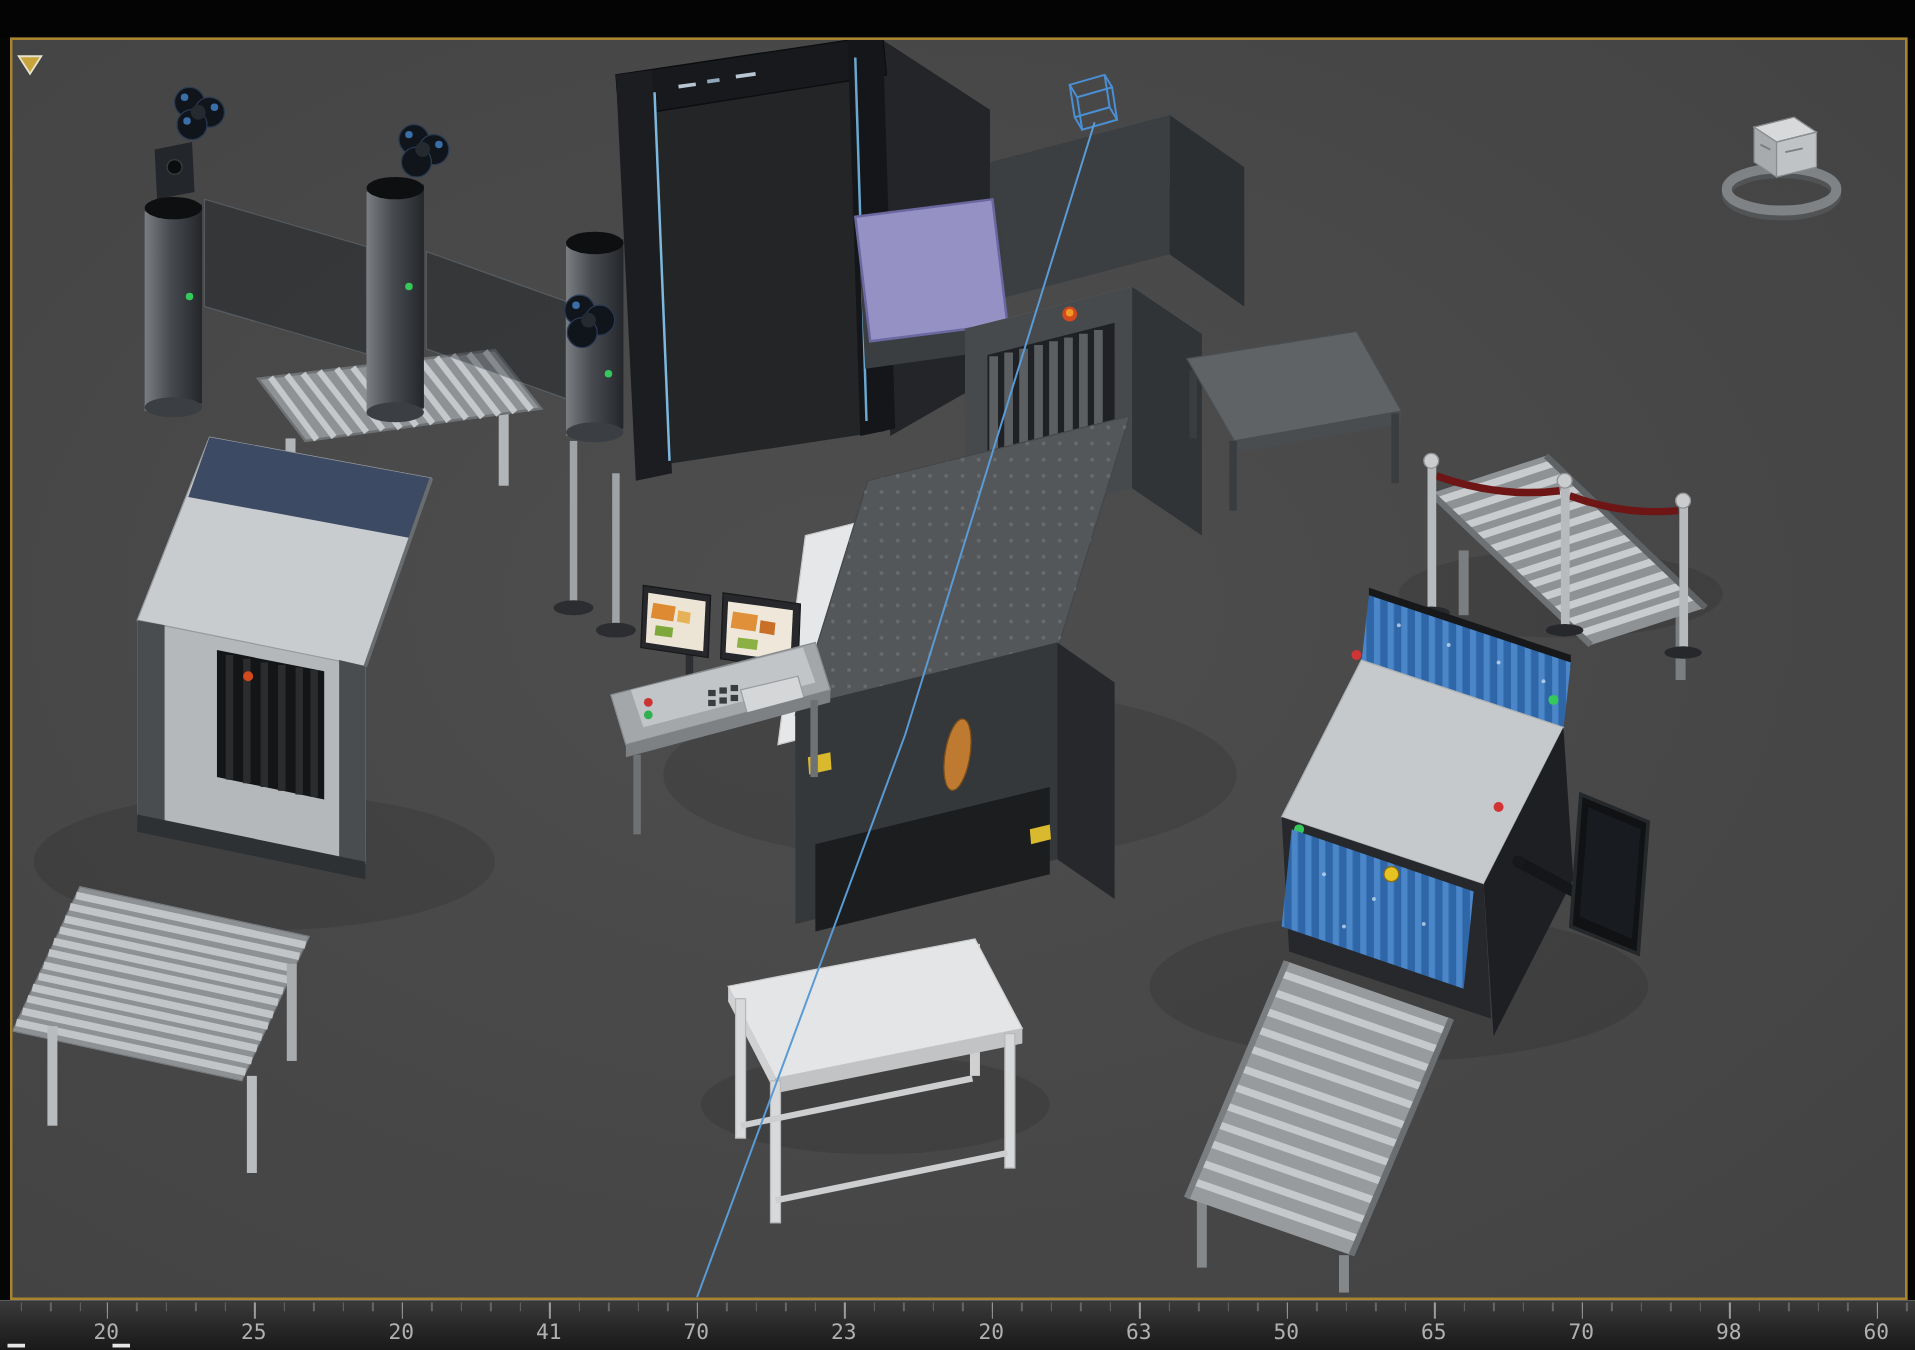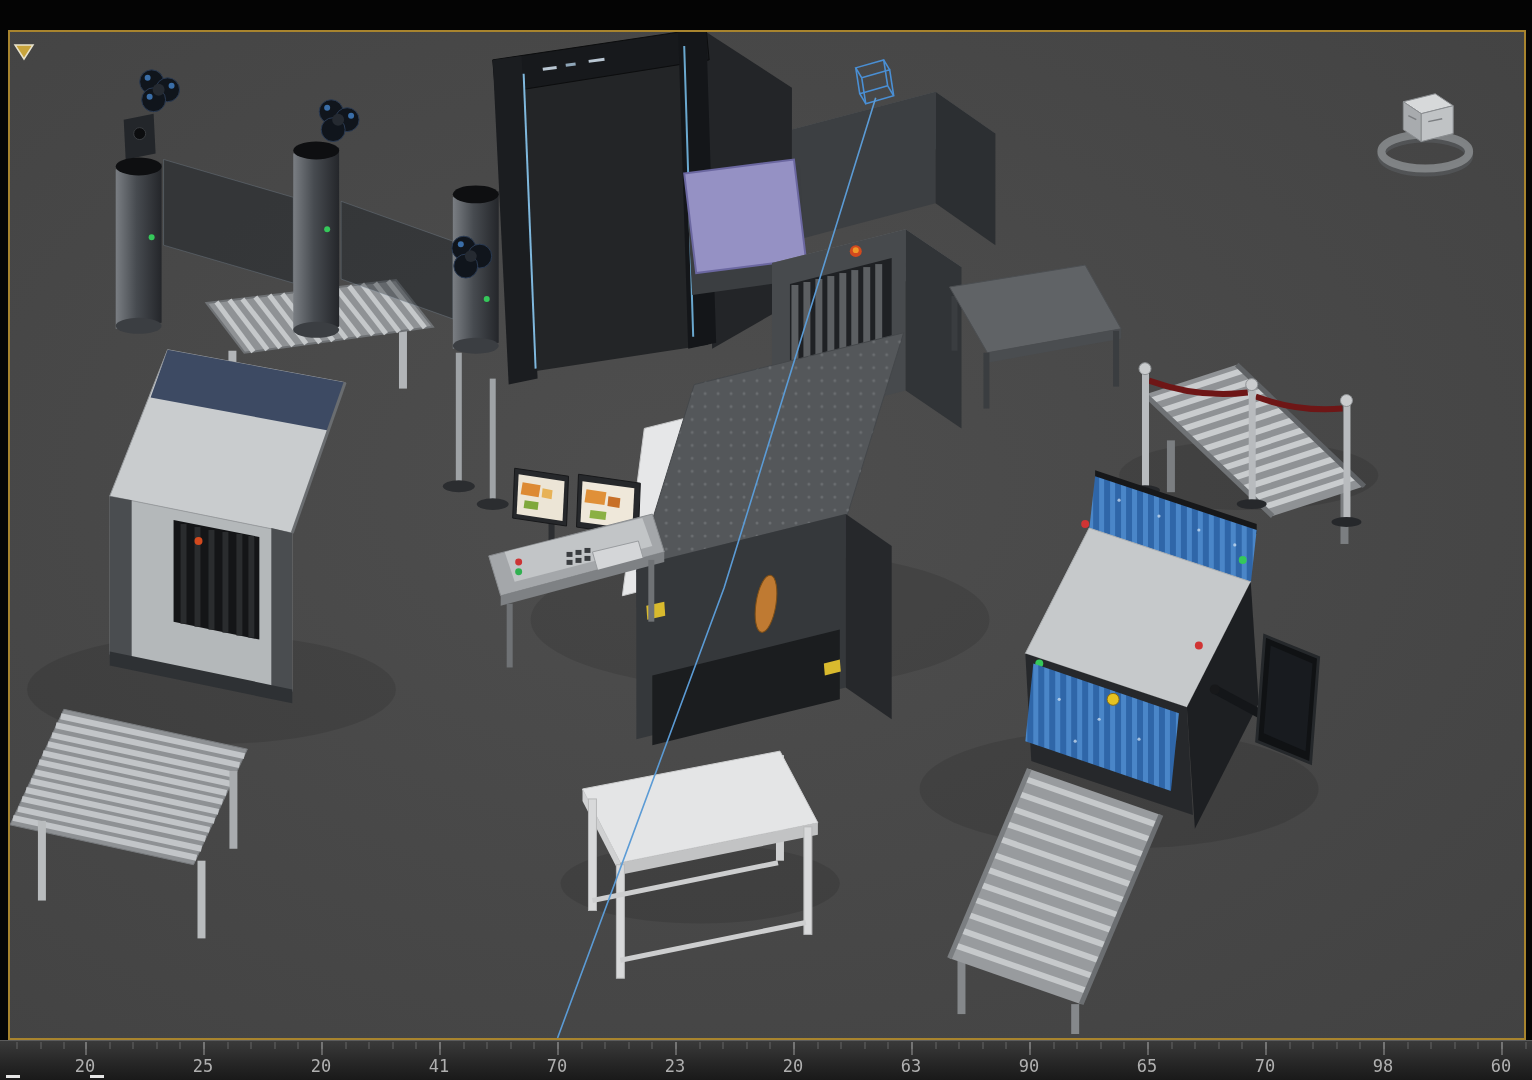--- a/index.html
+++ b/index.html
@@ -420,21 +420,21 @@
     <div class="ruler-ticks-minor"></div>
     <div class="ruler-ticks-major"></div>
     <span class="tlabel" style="left:85px">20</span>
     <span class="tlabel" style="left:203px">25</span>
     <span class="tlabel" style="left:321px">20</span>
     <span class="tlabel" style="left:439px">41</span>
     <span class="tlabel" style="left:557px">70</span>
     <span class="tlabel" style="left:675px">23</span>
     <span class="tlabel" style="left:793px">20</span>
     <span class="tlabel" style="left:911px">63</span>
-    <span class="tlabel" style="left:1029px">90</span>
+    <span class="tlabel" style="left:1029px">50</span>
     <span class="tlabel" style="left:1147px">65</span>
     <span class="tlabel" style="left:1265px">70</span>
     <span class="tlabel" style="left:1383px">98</span>
     <span class="tlabel" style="left:1501px">60</span>
     <div class="trackbar-mark" style="left:6px"></div>
     <div class="trackbar-mark" style="left:90px"></div>
   </div>
 </div>
 
 </body></html>

